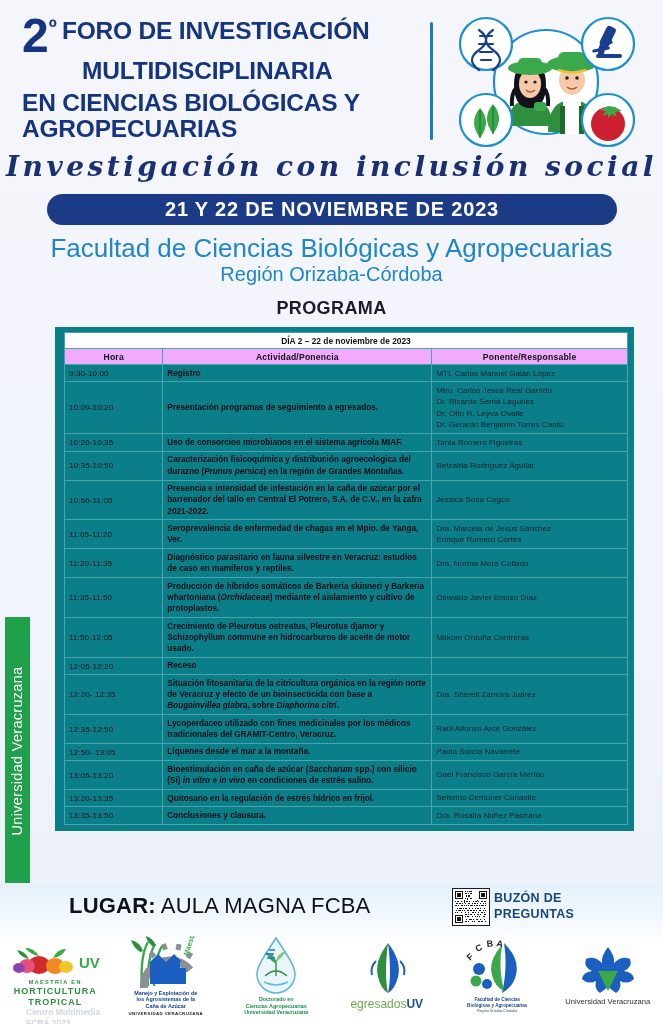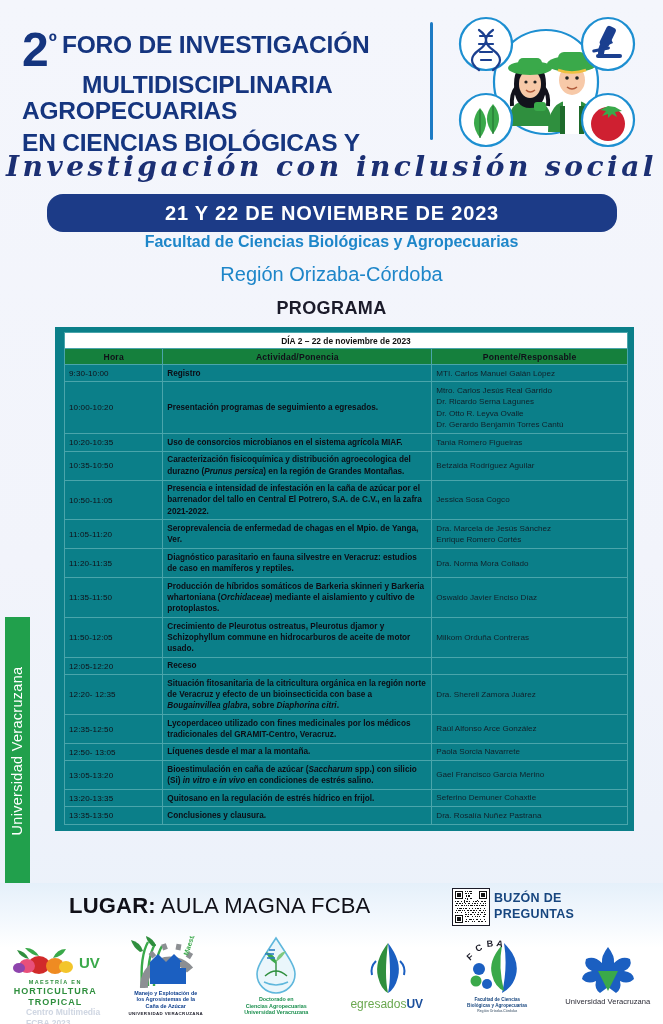--- a/index.html
+++ b/index.html
@@ -28,21 +28,21 @@
   
   .header {
     position: absolute;
     top: 8px; left: 0; right: 0;
     height: 145px;
   }
 
   .title-block {
     position: absolute;
     left: 22px;
-    top: 22px;
+    top: 8px;
     width: 400px;
     color: #153a8a;
   }
   .tline {
     font-weight: 800;
     letter-spacing: -0.2px;
     line-height: 1.02;
     color: #15357f;
   }
   .t1 { font-size: 24.5px; padding-left: 40px; margin-top: 2px; }
@@ -86,40 +86,40 @@
     font-size: 28px;
     font-weight: 700;
     letter-spacing: 3.5px;
     color: #1b2f73;
   }
 
   
   .date-pill {
     position: absolute;
     top: 194px; left: 47px;
-    width: 570px; height: 38px;
+    width: 570px; height: 31px;
     background: #1c3b87;
     border-radius: 16px;
     color: #ffffff;
     font-size: 20px;
     font-weight: 700;
     letter-spacing: 0.8px;
     display: flex;
     align-items: center;
     justify-content: center;
   }
 
   
   .faculty {
     position: absolute;
     top: 233px; left: 0; right: 0;
     text-align: center;
     color: #1e86c9;
-    font-size: 16px;
-    font-weight: 700;
+    font-size: 26px;
+    font-weight: 400;
   }
   .region {
     position: absolute;
     top: 263px; left: 0; right: 0;
     text-align: center;
     color: #1e86c9;
     font-size: 20px;
     font-weight: 400;
   }
   .programa {
@@ -156,21 +156,21 @@
   .daybar td {
     background: #ffffff;
     text-align: center;
     font-weight: 700;
     font-size: 8.4px;
     padding: 4px;
     color: #111;
     border: none;
   }
   .colhead th {
-    background: #15803d;
+    background: #f0abfc;
     font-weight: 700;
     font-size: 8.6px;
     text-align: center;
     color: #101018;
     padding: 5px 2px;
     letter-spacing: 0.2px;
   }
   col.c-hora { width: 94px; }
   col.c-act  { width: 257px; }
   col.c-pon  { width: 187px; }
@@ -302,22 +302,22 @@
 <div class="poster">
 
   <div class="header">
 
     <div class="title-block">
       <div class="bignum">
         <span>2</span><sup>º</sup>
       </div>
       <div class="tline t1">FORO DE INVESTIGACIÓN</div>
       <div class="tline t2">MULTIDISCIPLINARIA</div>
+      <div class="tline t3">EN CIENCIAS BIOLÓGICAS Y</div>
       <div class="tline t4">AGROPECUARIAS</div>
-      <div class="tline t3">EN CIENCIAS BIOLÓGICAS Y</div>
     </div>
 
     <div class="divider-vert"></div>
 
     <div class="illus">
       <svg viewBox="0 0 200 140" xmlns="http://www.w3.org/2000/svg">
 
         <circle cx="100" cy="68" r="52" fill="#ffffff" stroke="#1d8fd1" stroke-width="2.2"></circle>
 
         <g>

